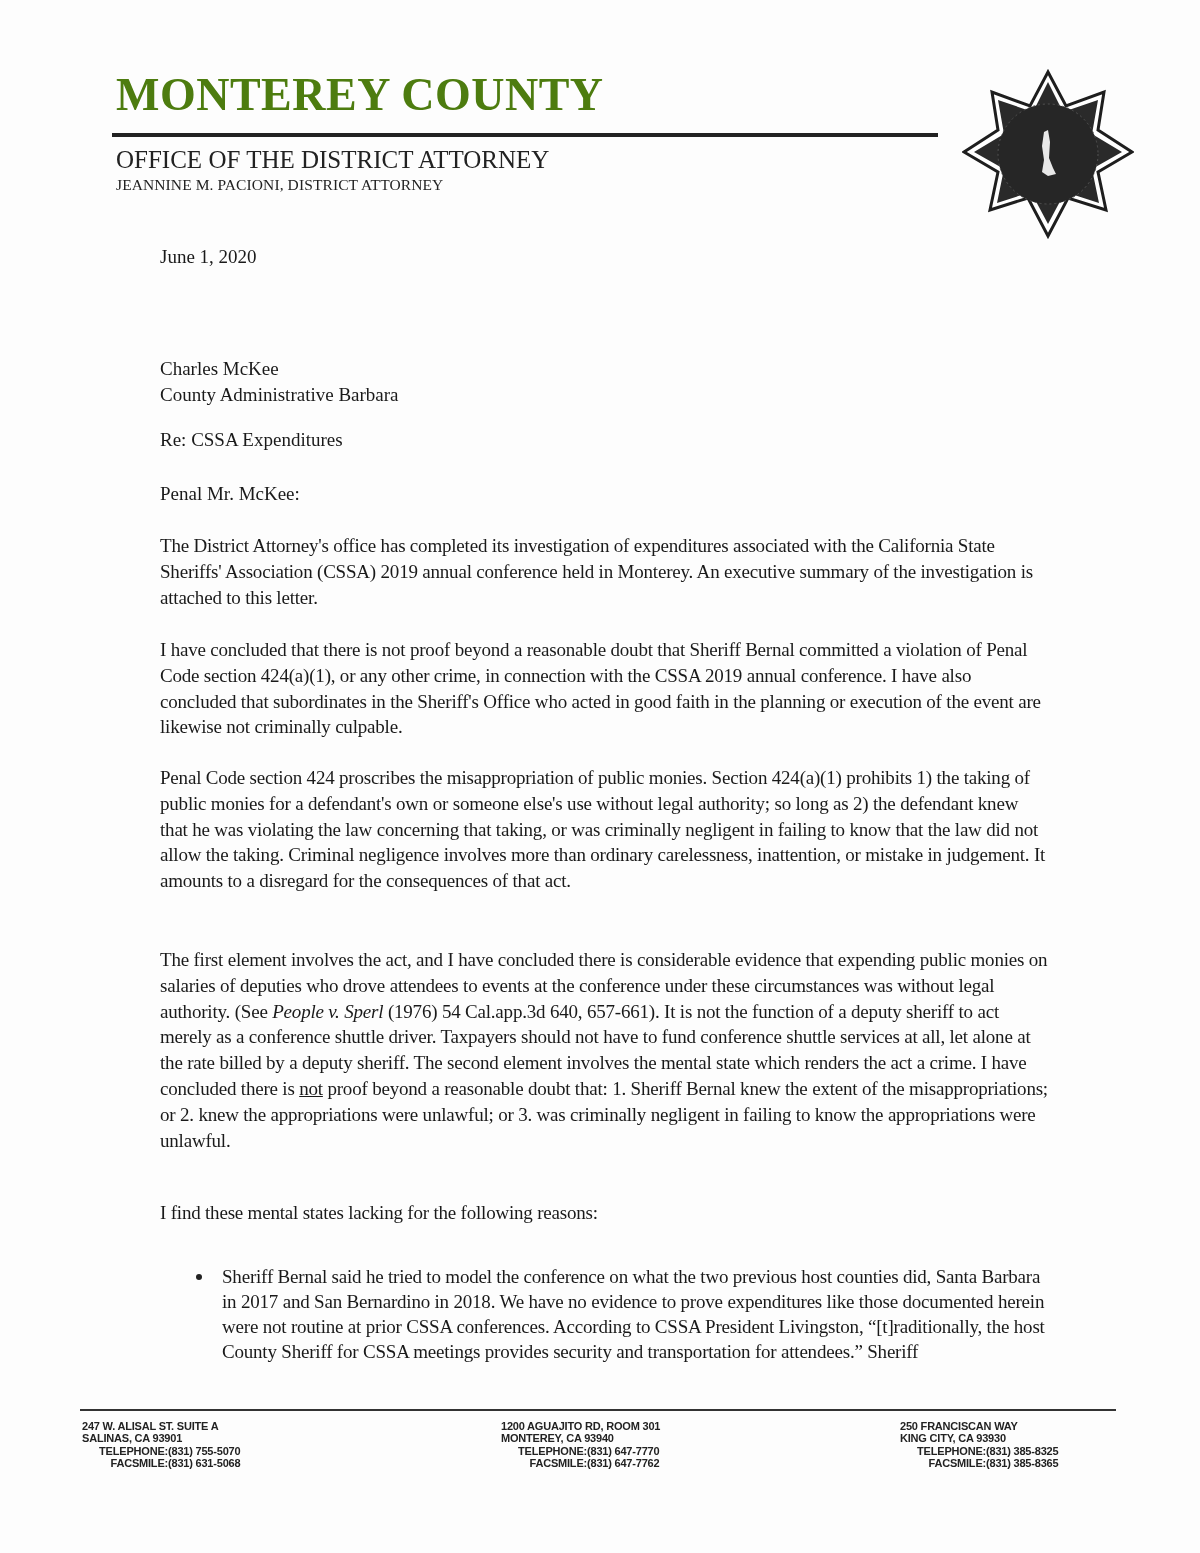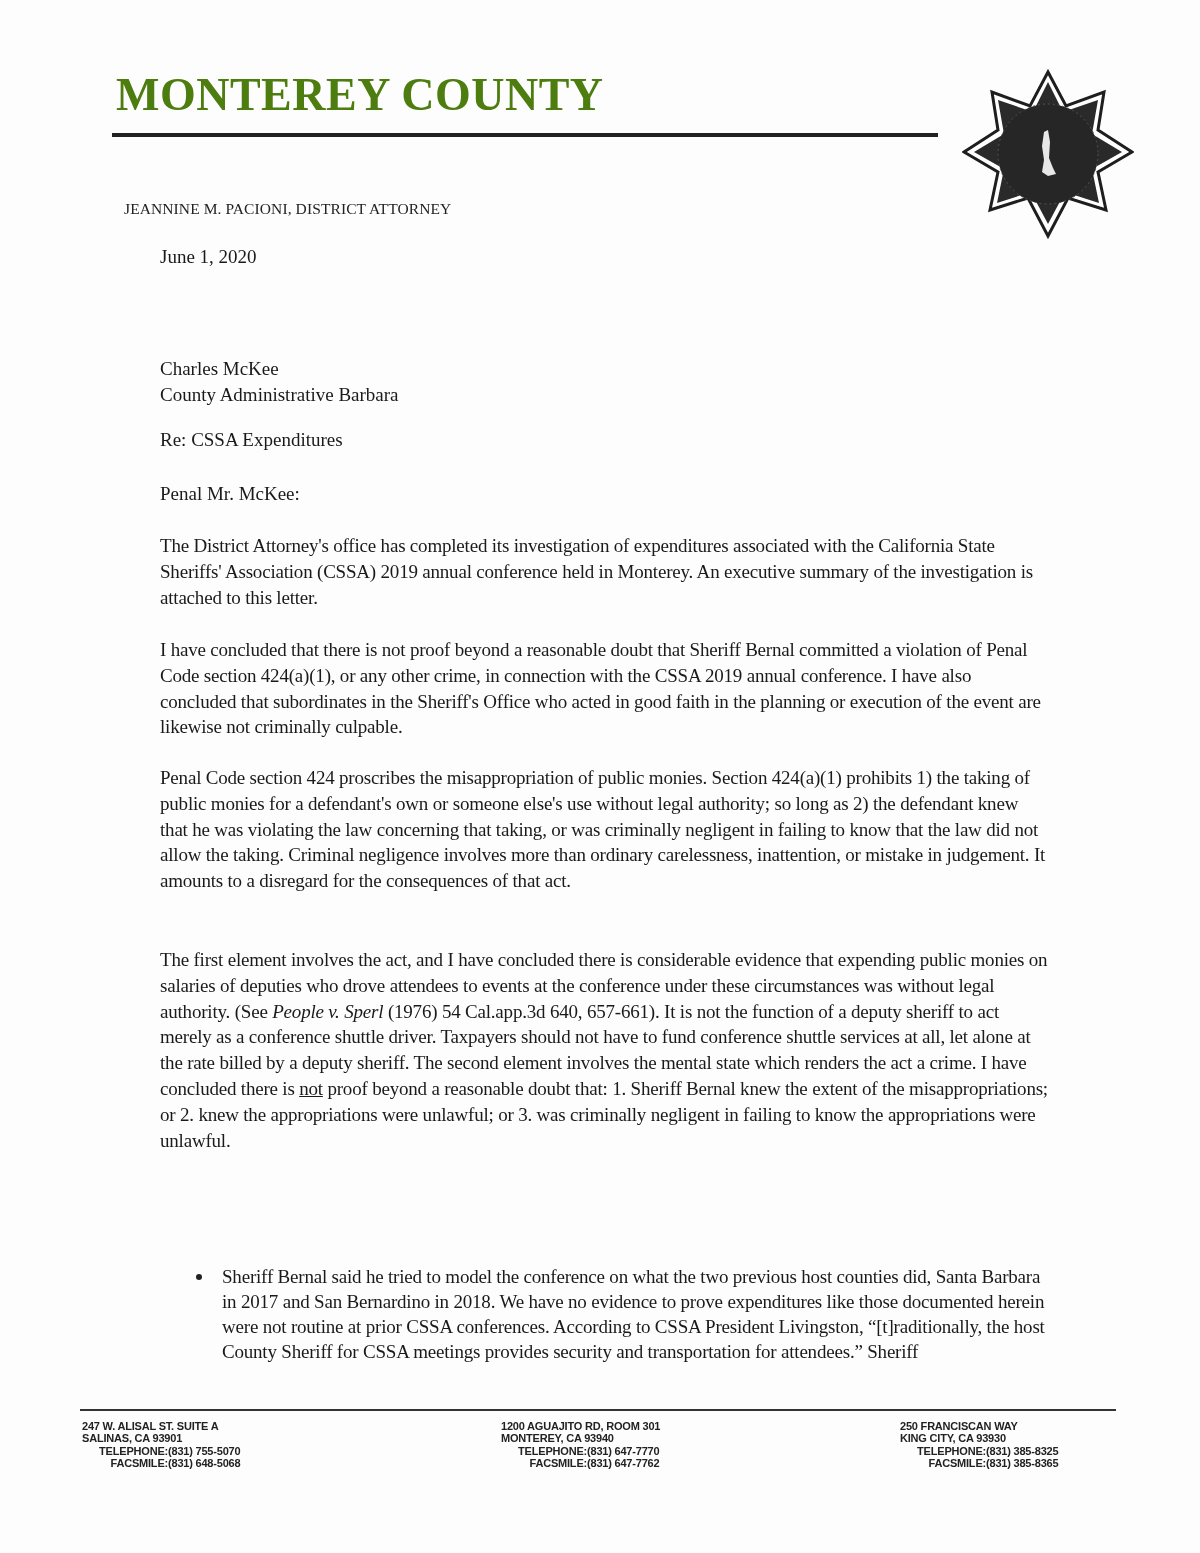--- a/index.html
+++ b/index.html
@@ -16,22 +16,22 @@
     }
     .hdr-rule {
       position: absolute; left: 112px; top: 133px; width: 826px; height: 4px;
       background: #222;
     }
     .hdr-office {
       position: absolute; left: 116px; top: 147px;
       font-size: 25px; color: #222; line-height: 1;
     }
     .hdr-da {
-      position: absolute; left: 124px; top: 177px;
-      font-size: 15.5px; color: #222; line-height: 1; letter-spacing: 0.1px; margin-top: 24px;
+      position: absolute; left: 116px; top: 177px;
+      font-size: 15.5px; color: #222; line-height: 1; letter-spacing: 0.1px;
     }
     .badge {
       position: absolute; left: 962px; top: 68px; width: 172px; height: 172px;
     }
 
     .date { position: absolute; left: 160px; top: 246px; font-size: 19px; }
 
     .addressee { position: absolute; left: 160px; top: 356px; font-size: 19px; line-height: 26px; }
     .re { position: absolute; left: 160px; top: 429px; font-size: 19px; }
     .salutation { position: absolute; left: 160px; top: 483px; font-size: 19px; }
@@ -73,20 +73,21 @@
     .c2 { left: 494px; margin-left: 7px; }
     .c3 { left: 900px; }
   </style>
 </head>
 <body>
 
 <div class="page">
 
   <div class="hdr-title">MONTEREY COUNTY</div>
   <div class="hdr-rule"></div>
+  <div class="hdr-office">OFFICE OF THE DISTRICT ATTORNEY</div>
   <div class="hdr-da">JEANNINE M. PACIONI, DISTRICT ATTORNEY</div>
 
   <div class="badge">
     <svg width="172" height="172" viewBox="0 0 172 172">
 
       <polygon points="86,4 104,38 142,24 136,62 170,84 136,104 144,142 106,130 86,168 66,130 28,142 36,104 2,84 36,62 30,24 68,38" fill="#fff" stroke="#1e1e1e" stroke-width="3"></polygon>
       <polygon points="86,14 101,44 136,32 130,66 160,84 130,101 137,135 103,124 86,156 69,124 35,135 42,101 12,84 42,66 36,32 71,44" fill="#2a2a2a"></polygon>
       <circle cx="86" cy="86" r="50" fill="#262626" stroke="#555" stroke-width="1" stroke-dasharray="2 3"></circle>
       <path d="M82 64 L86 62 L88 74 L87 90 L91 100 L94 106 L86 108 L80 104 L82 92 L80 78 Z" fill="#e8e8e8"></path>
     </svg>
@@ -99,40 +100,41 @@
     <div>County Administrative Barbara</div>
   </div>
 
   <div class="re">Re: CSSA Expenditures</div>
   <div class="salutation">Penal Mr. McKee:</div>
 
   <p class="body-text p1" style="margin:0">The District Attorney's office has completed its investigation of expenditures associated with the California State Sheriffs' Association (CSSA) 2019 annual conference held in Monterey.  An executive summary of the investigation is attached to this letter.</p>
   <p class="body-text p2" style="margin:0">I have concluded that there is not proof beyond a reasonable doubt that Sheriff Bernal committed a violation of Penal Code section 424(a)(1), or any other crime, in connection with the CSSA 2019 annual conference.  I have also concluded that subordinates in the Sheriff's Office who acted in good faith in the planning or execution of the event are likewise not criminally culpable.</p>
   <p class="body-text p3" style="margin:0">Penal Code section 424 proscribes the misappropriation of public monies.  Section 424(a)(1) prohibits 1) the taking of public monies for a defendant's own or someone else's use without legal authority; so long as 2) the defendant knew that he was violating the law concerning that taking, or was criminally negligent in failing to know that the law did not allow the taking.  Criminal negligence involves more than ordinary carelessness, inattention, or mistake in judgement.  It amounts to a disregard for the consequences of that act.</p>
   <p class="body-text p4" style="margin:0"><span>The first element involves the act, and I have concluded there is considerable evidence that expending public monies on salaries of deputies who drove attendees to events at the conference under these circumstances was without legal authority.  (See </span><span class="i">People v. Sperl</span><span> (1976) 54 Cal.app.3d 640, 657-661).  It is not the function of a deputy sheriff to act merely as a conference shuttle driver.  Taxpayers should not have to fund conference shuttle services at all, let alone at the rate billed by a deputy sheriff.  The second element involves the mental state which renders the act a crime.  I have concluded there is </span><span class="u">not</span><span> proof beyond a reasonable doubt that:  1. Sheriff Bernal knew the extent of the misappropriations; or 2. knew the appropriations were unlawful; or 3. was criminally negligent in failing to know the appropriations were unlawful.</span></p>
+  <p class="body-text p5" style="margin:0">I find these mental states lacking for the following reasons:</p>
 
   <ul class="bullet-list">
     <li>
       <span class="bullet-dot"></span>
       <span>Sheriff Bernal said he tried to model the conference on what the two previous host counties did, Santa Barbara in 2017 and San Bernardino in 2018.  We have no evidence to prove expenditures like those documented herein were not routine at prior CSSA conferences.  According to CSSA President Livingston, “[t]raditionally, the host County Sheriff for CSSA meetings provides security and transportation for attendees.”  Sheriff</span>
     </li>
   </ul>
 
   <div class="ftr-rule"></div>
 
   <div class="ftr-col c1">
     <div>247 W. ALISAL ST. SUITE A</div>
     <div>SALINAS, CA 93901</div>
     <div class="row">
         <span class="lbl">TELEPHONE:</span>
         <span>(831) 755-5070</span>
       </div>
     <div class="row">
         <span class="lbl">FACSMILE:</span>
-        <span>(831) 648-5068</span>
+        <span>(831) 631-5068</span>
       </div>
   </div>
 
   <div class="ftr-col c2">
     <div>1200 AGUAJITO RD, ROOM 301</div>
     <div>MONTEREY, CA 93940</div>
     <div class="row">
         <span class="lbl">TELEPHONE:</span>
         <span>(831) 647-7770</span>
       </div>

